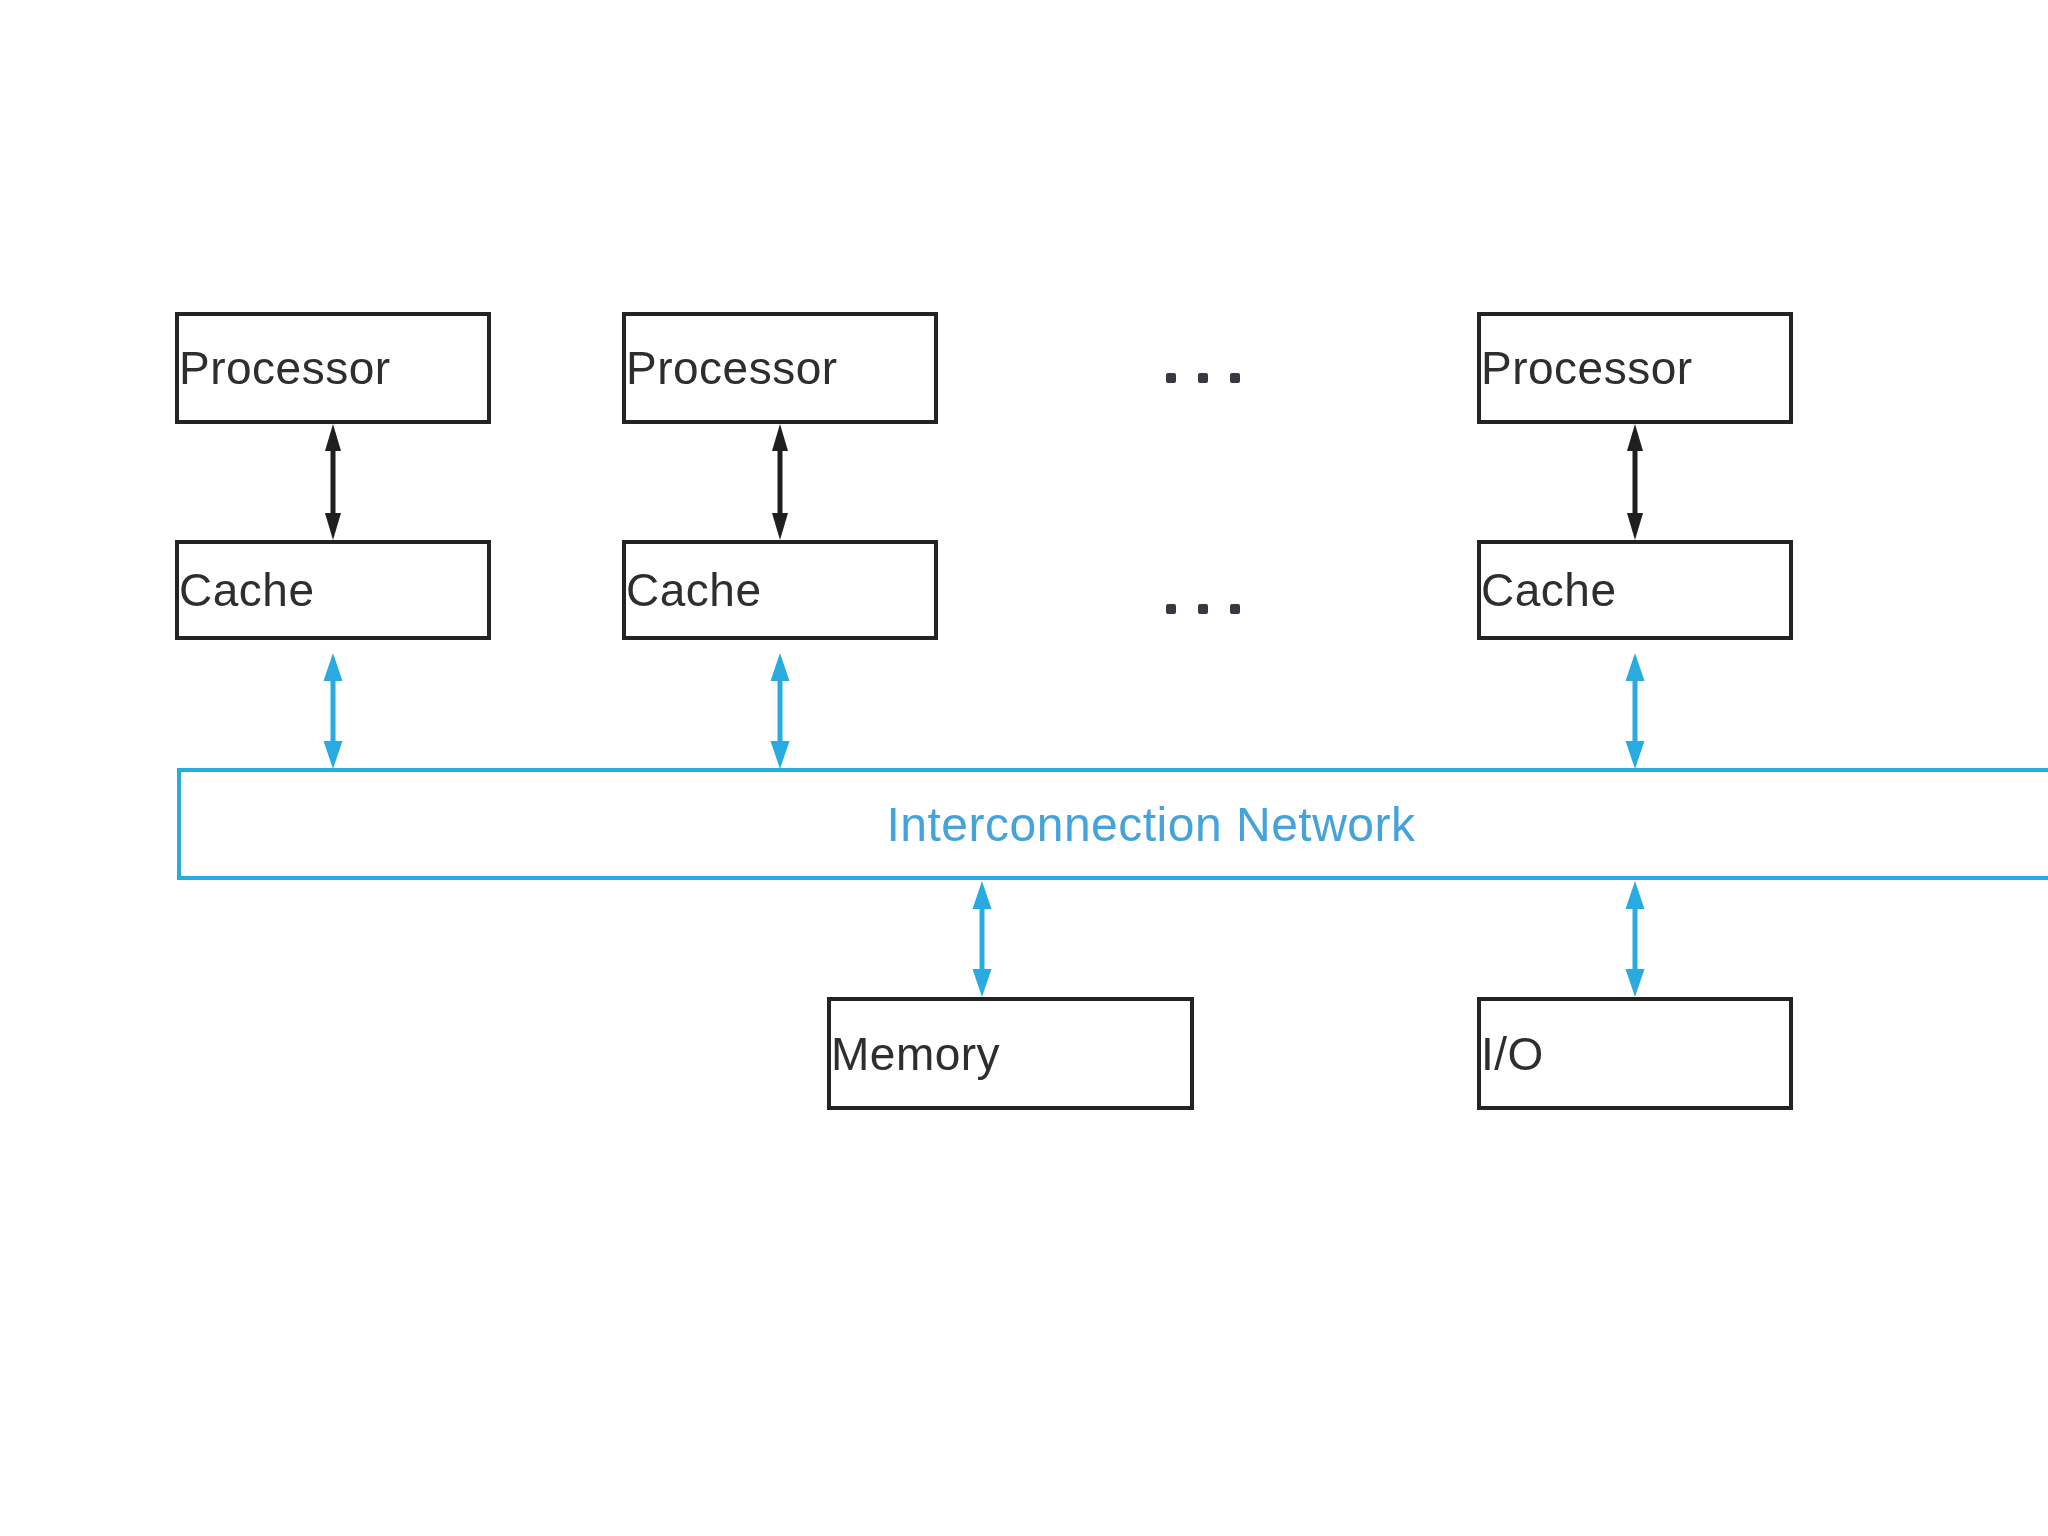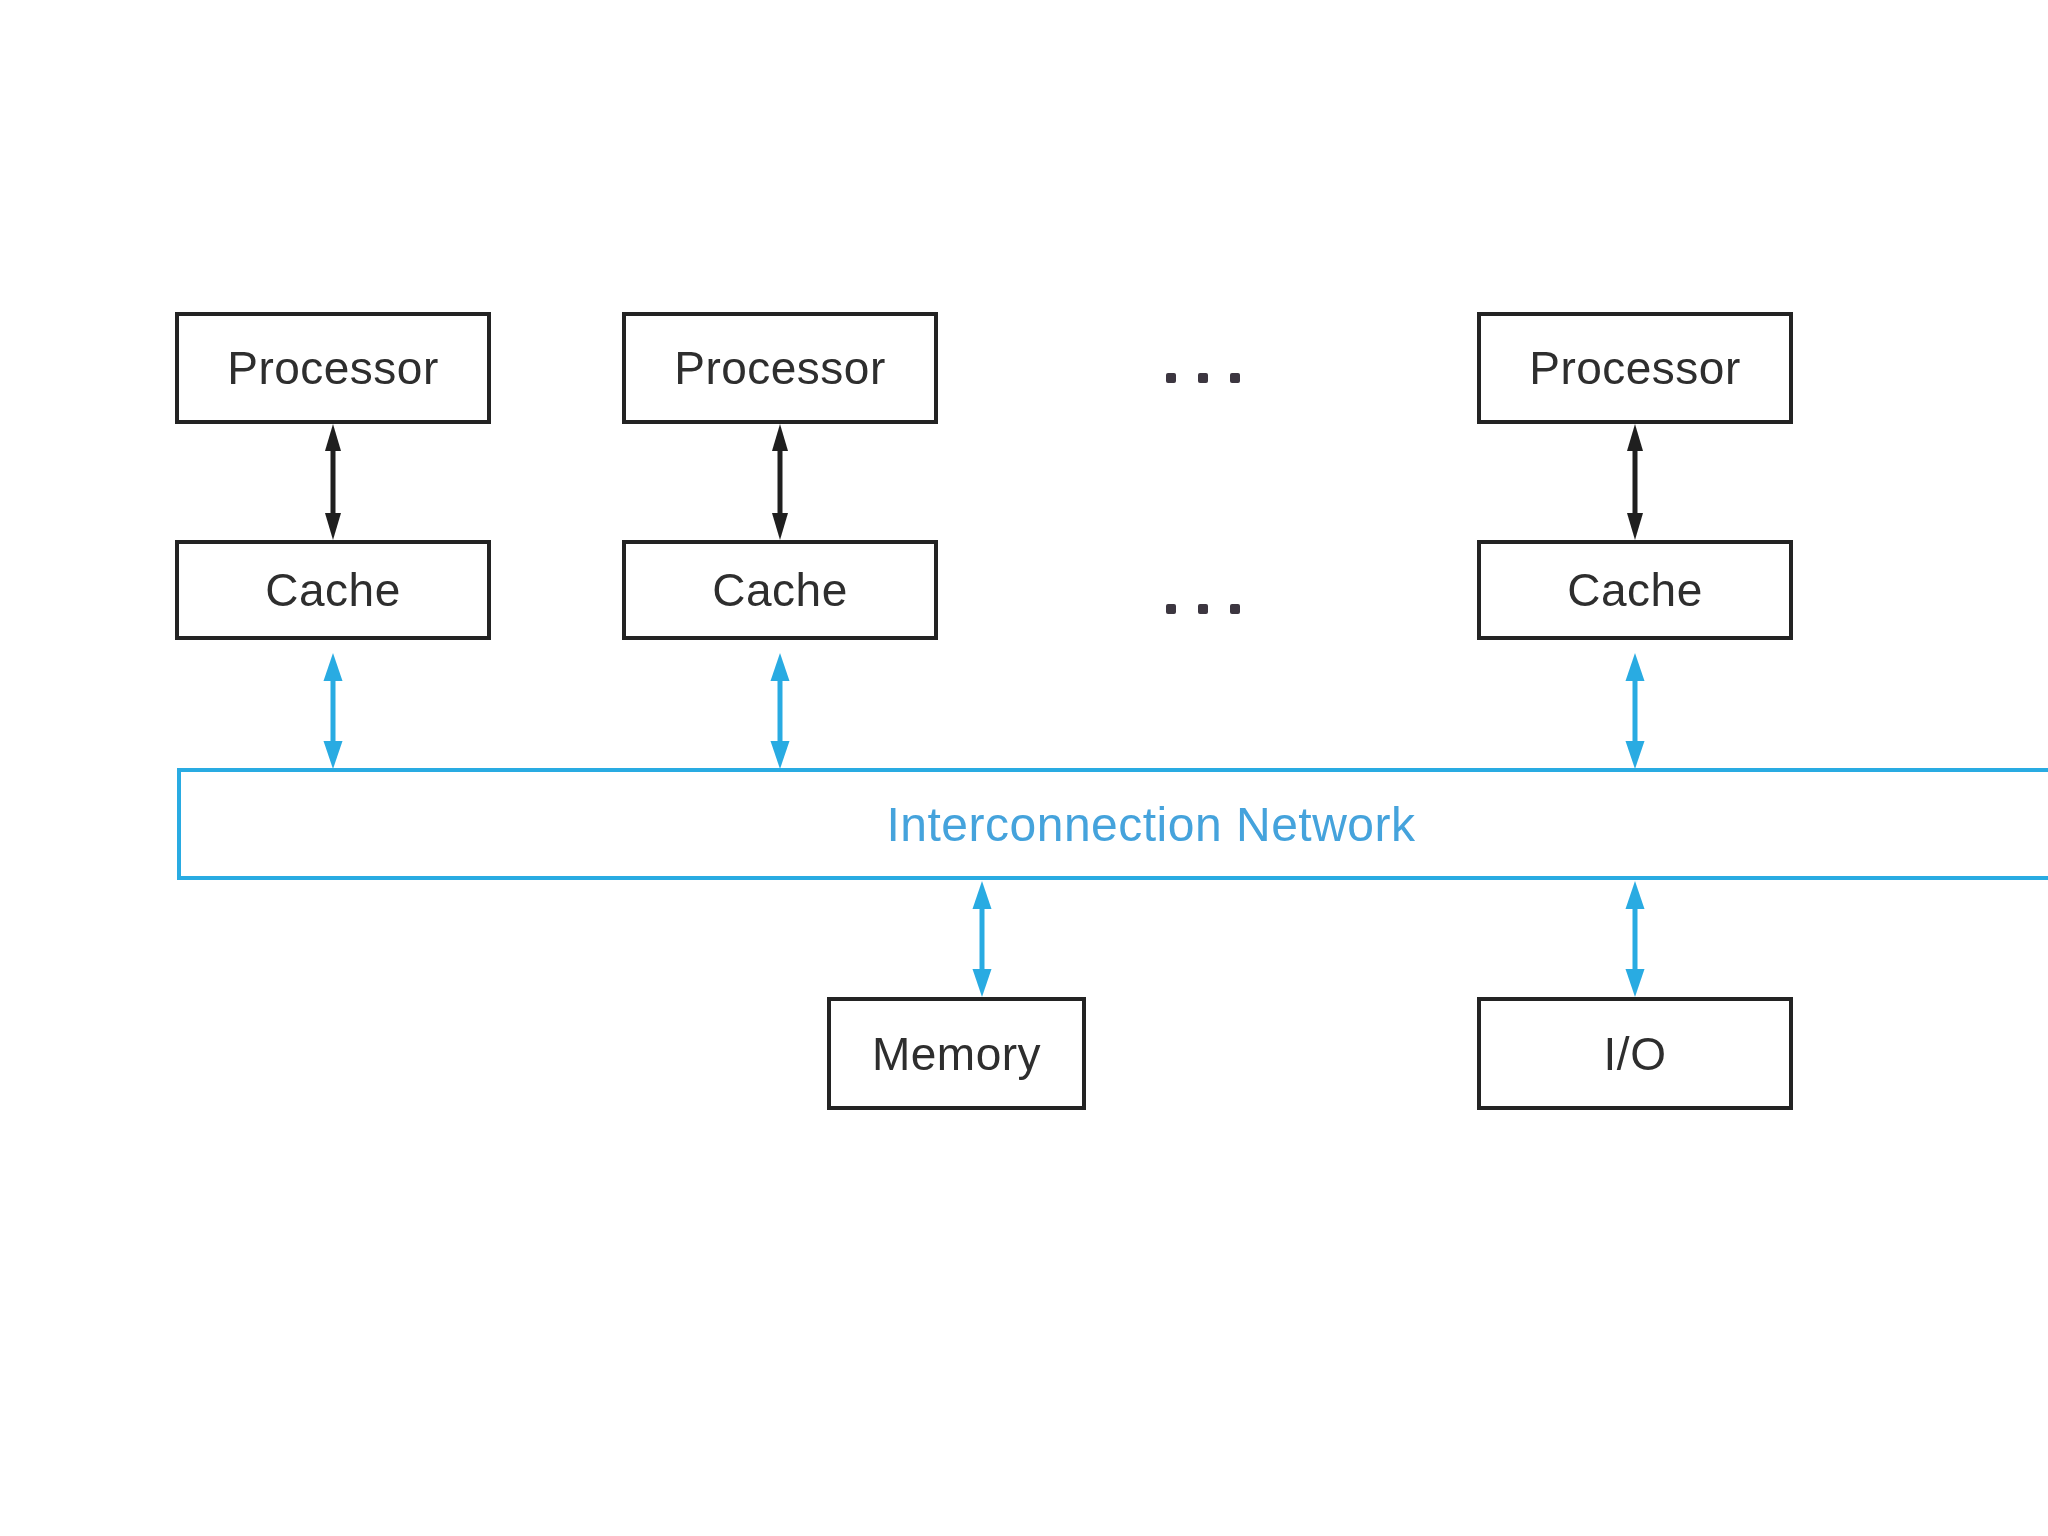--- a/index.html
+++ b/index.html
@@ -16,42 +16,42 @@
     width:2048px;height:1536px;
     background:#ffffff;
     overflow:hidden;
     font-family:"Liberation Sans", sans-serif;
   }
   .box{
     position:absolute;
     box-sizing:border-box;
     border:4px solid var(--box-border);
     background:#ffffff;
-    display:flex;align-items:center;justify-content:center;
+    display:flex;align-items:center;justify-content:flex-start;
     font-size:46px;
     color:var(--label);
     letter-spacing:0.5px;
   }
   
   .proc{width:316px;height:112px;top:312px;}
   .cache{width:316px;height:100px;top:540px;}
   .c1{left:175px;}
   .c2{left:622px;}
   .c3{left:1477px;}
   
   .network{
     position:absolute;box-sizing:border-box;
     left:177px;top:768px;width:1948px;height:112px;
     border:4px solid var(--accent);
     background:#ffffff;
     display:flex;align-items:center;justify-content:center;
     font-size:48px;color:var(--net-text);letter-spacing:0.5px;
   }
   
-  .memory{left:827px;top:997px;width:259px;height:113px;}
+  .memory{left:827px;top:997px;width:367px;height:113px;}
   .io{left:1477px;top:997px;width:316px;height:113px;}
   
   .arrow{position:absolute;width:32px;height:116px;}
   .pc{top:424px;}
   .cn{top:653px;}
   .low{top:881px;}
   .ar1{left:317px;}
   .ar2{left:764px;}
   .ar3{left:1619px;}
   .arm{left:966px;}

